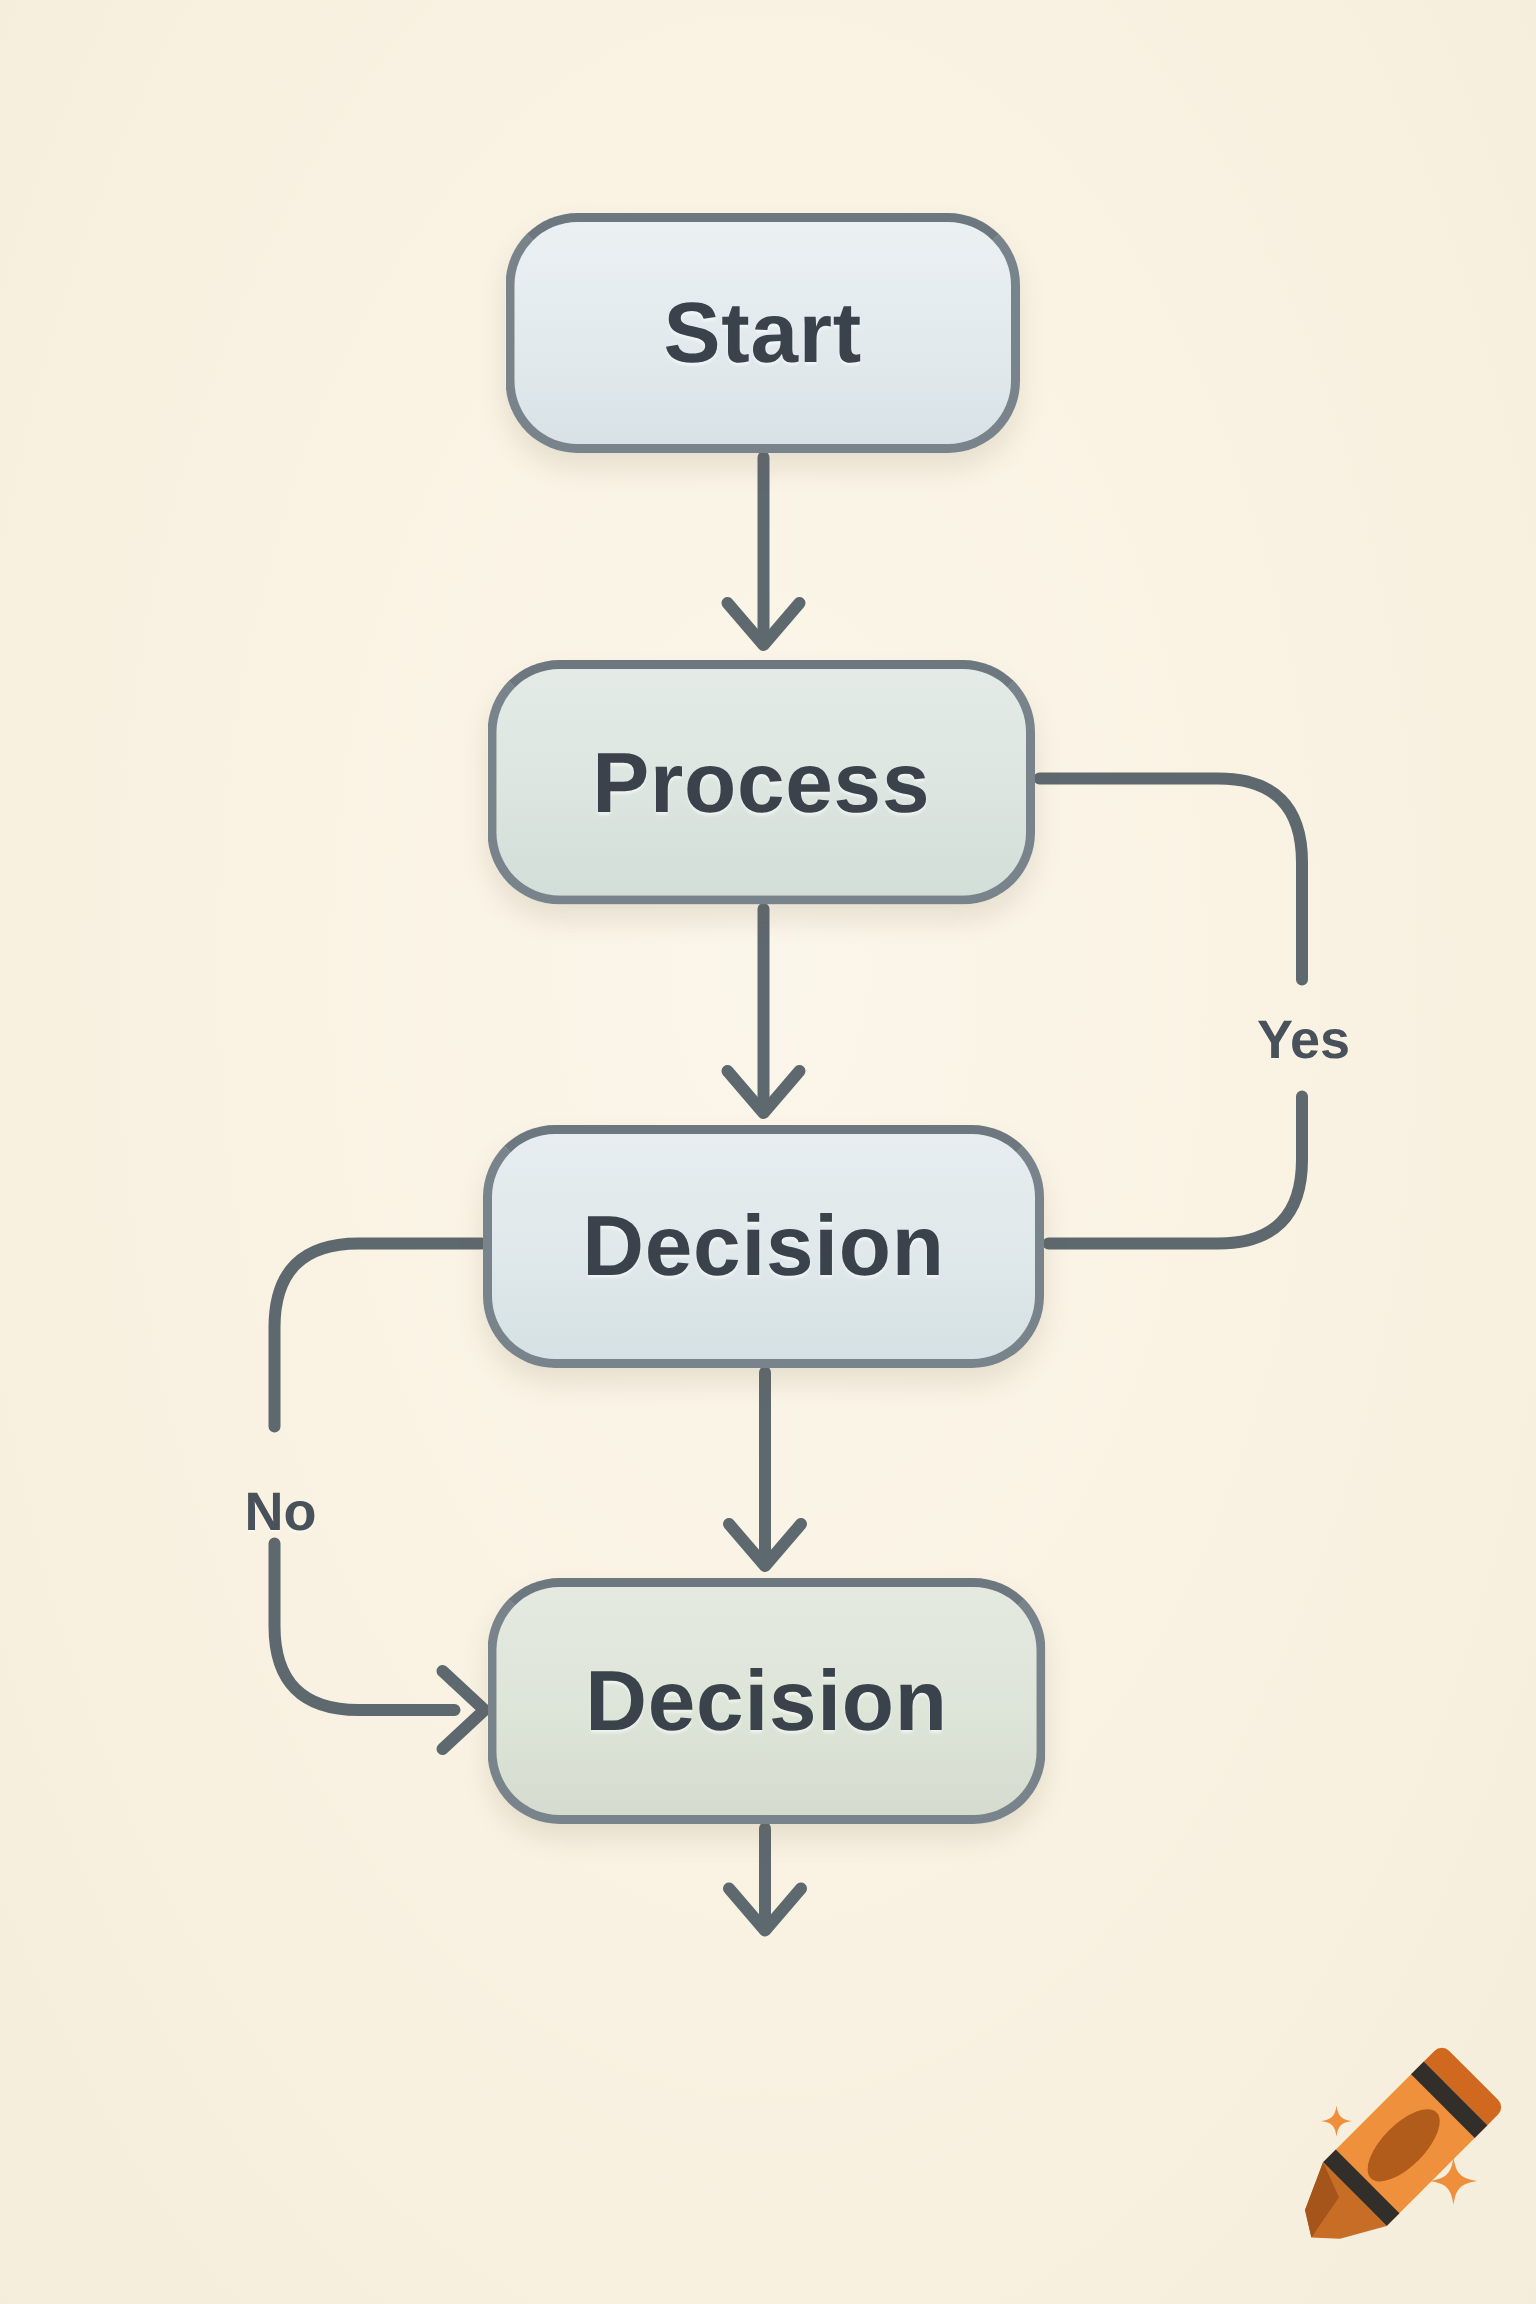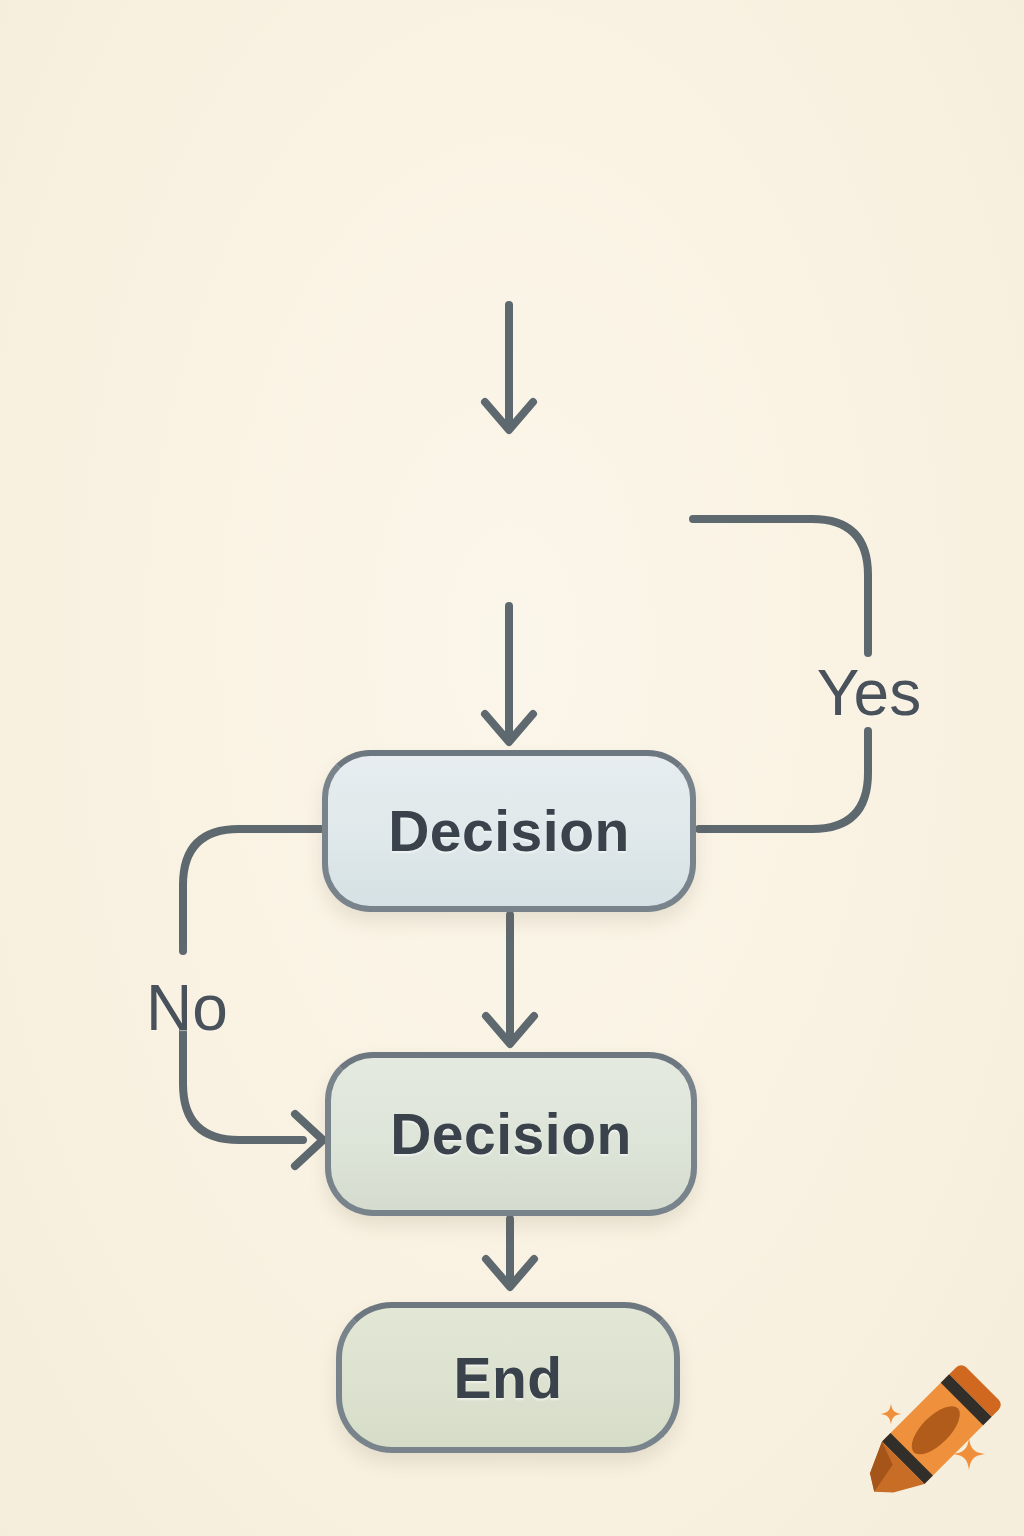--- a/index.html
+++ b/index.html
@@ -50,22 +50,22 @@
     background: linear-gradient(180deg, #e5eae0 0%, #dde4d8 55%, #d5dccf 100%);
   }
   .node-end {
     left: 336px; top: 1302px; width: 344px; height: 151px;
     border-radius: 56px;
     background: linear-gradient(180deg, #e2e7d6 0%, #dce2cf 55%, #d5dcc7 100%);
   }
   .edge-label {
     position: absolute;
     transform: translate(-50%, -50%);
-    font-size: 64px;
-    font-weight: 400;
+    font-size: 36px;
+    font-weight: 700;
     color: #49525a;
     text-shadow: 0 1px 1px rgba(255,255,255,0.5);
   }
   .edge-label-yes { left: 869px; top: 693px; }
   .edge-label-no  { left: 187px; top: 1008px; }
   .watermark {
     position: absolute;
     left: 846px; top: 1354px;
     width: 184px; height: 184px;
   }
@@ -92,33 +92,36 @@
 
       <path d="M693 519 L812 519 Q868 519 868 575 L868 653"></path>
       <path d="M868 731 L868 773 Q868 829 812 829 L699 829"></path>
 
       <path d="M321 829 L239 829 Q183 829 183 885 L183 951"></path>
       <path d="M183 1029 L183 1084 Q183 1140 239 1140 L303 1140"></path>
       <path d="M295 1114 L323 1140 L295 1166"></path>
     </g>
   </svg>
 
+  <div class="node node-start">
+    <span class="label">Start</span>
+  </div>
 
+  <div class="node node-process">
+    <span class="label">Process</span>
+  </div>
 
   <div class="node node-decision-1">
     <span class="label">Decision</span>
   </div>
 
   <div class="node node-decision-2">
     <span class="label">Decision</span>
   </div>
 
-  <div class="node node-end">
-    <span class="label">End</span>
-  </div>
 
   <div class="edge-label edge-label-yes">Yes</div>
   <div class="edge-label edge-label-no">No</div>
 
   <svg class="watermark" viewBox="0 0 184 184">
 
     <g transform="translate(82,84) rotate(45)">
 
       <path d="M-23,-77 h46 a7,7 0 0 1 7,7 v10 h-60 v-10 a7,7 0 0 1 7,-7 Z" fill="#d0691f"></path>
 

